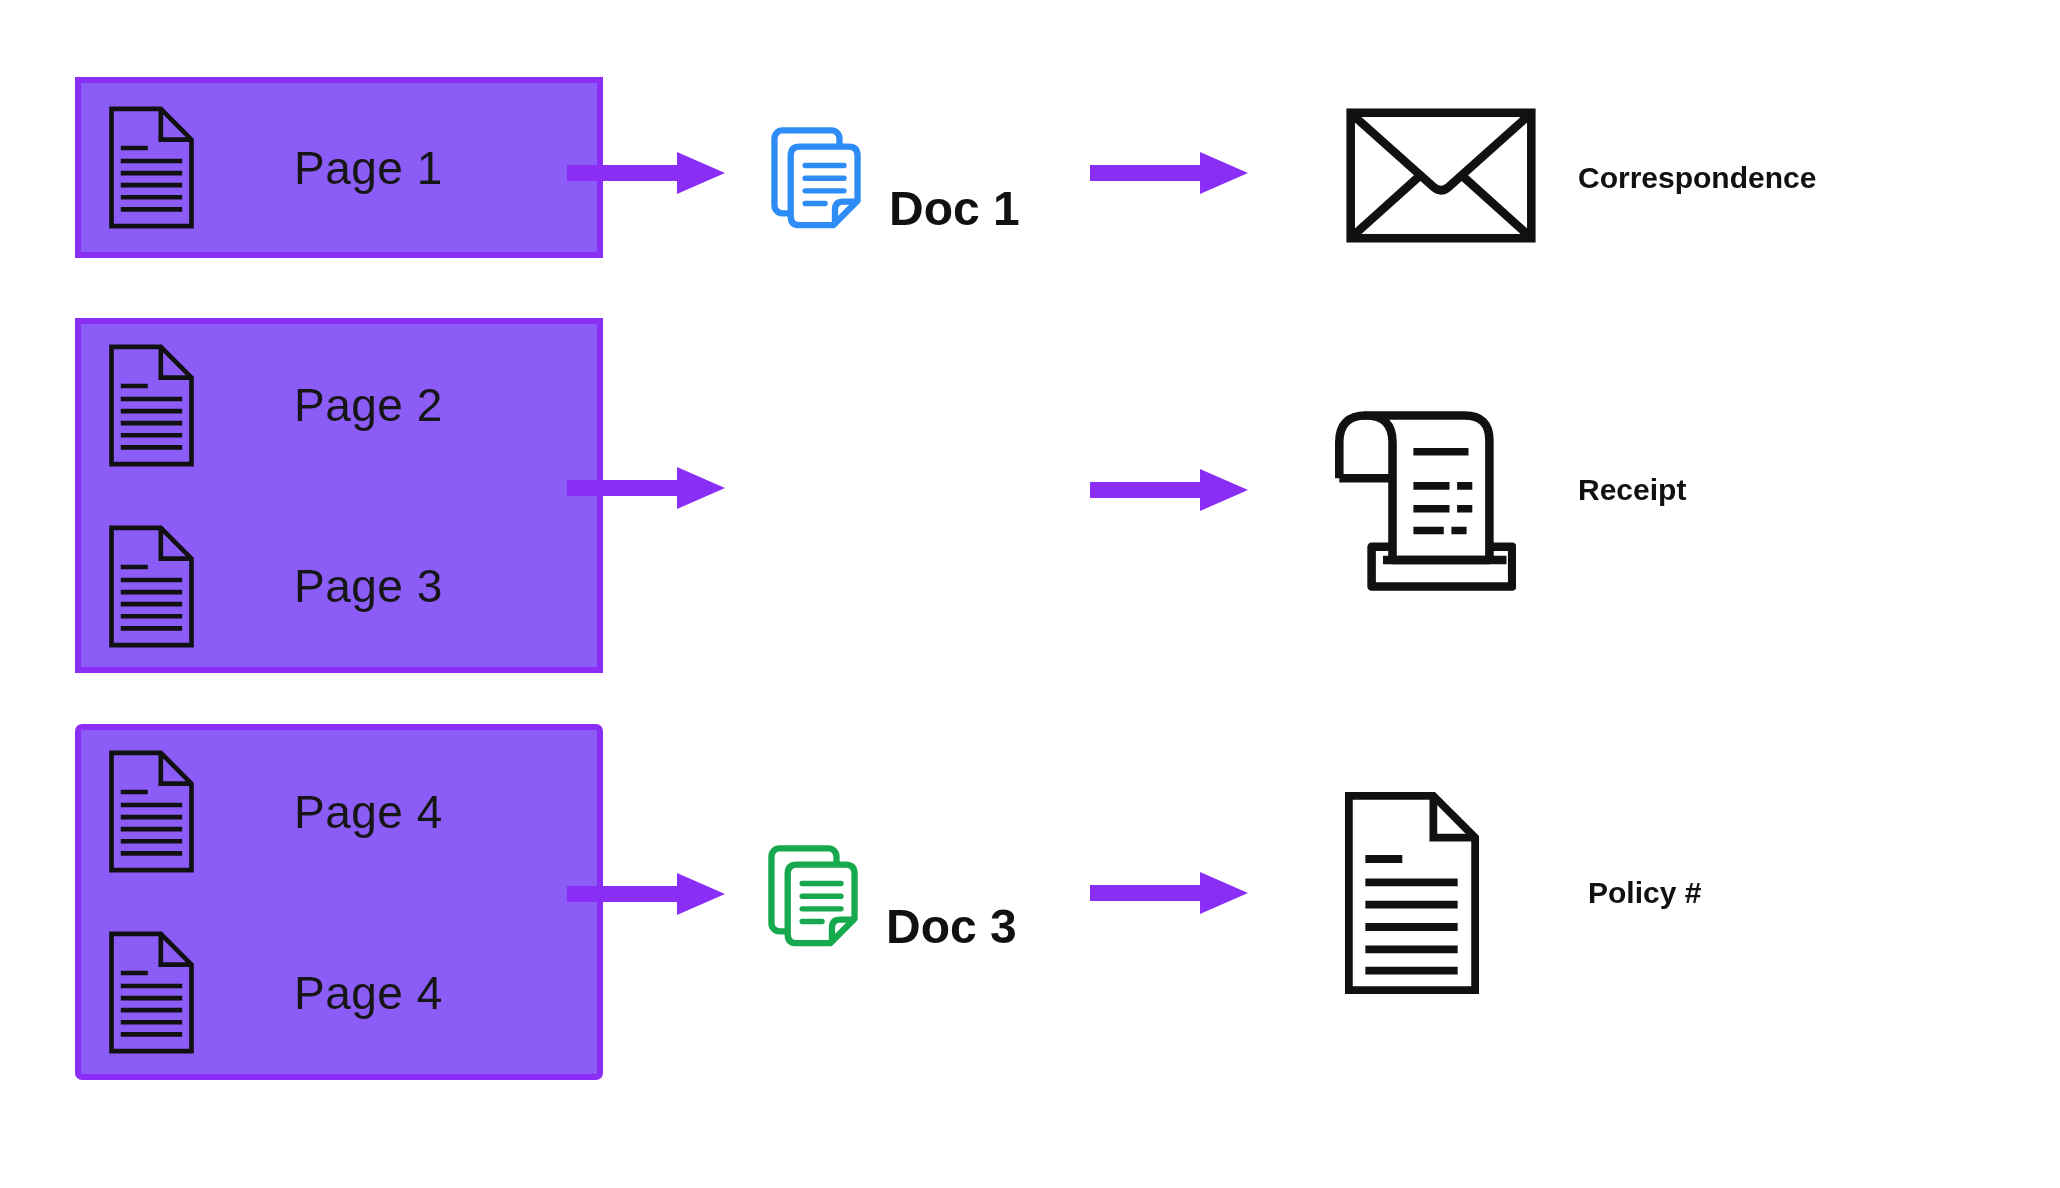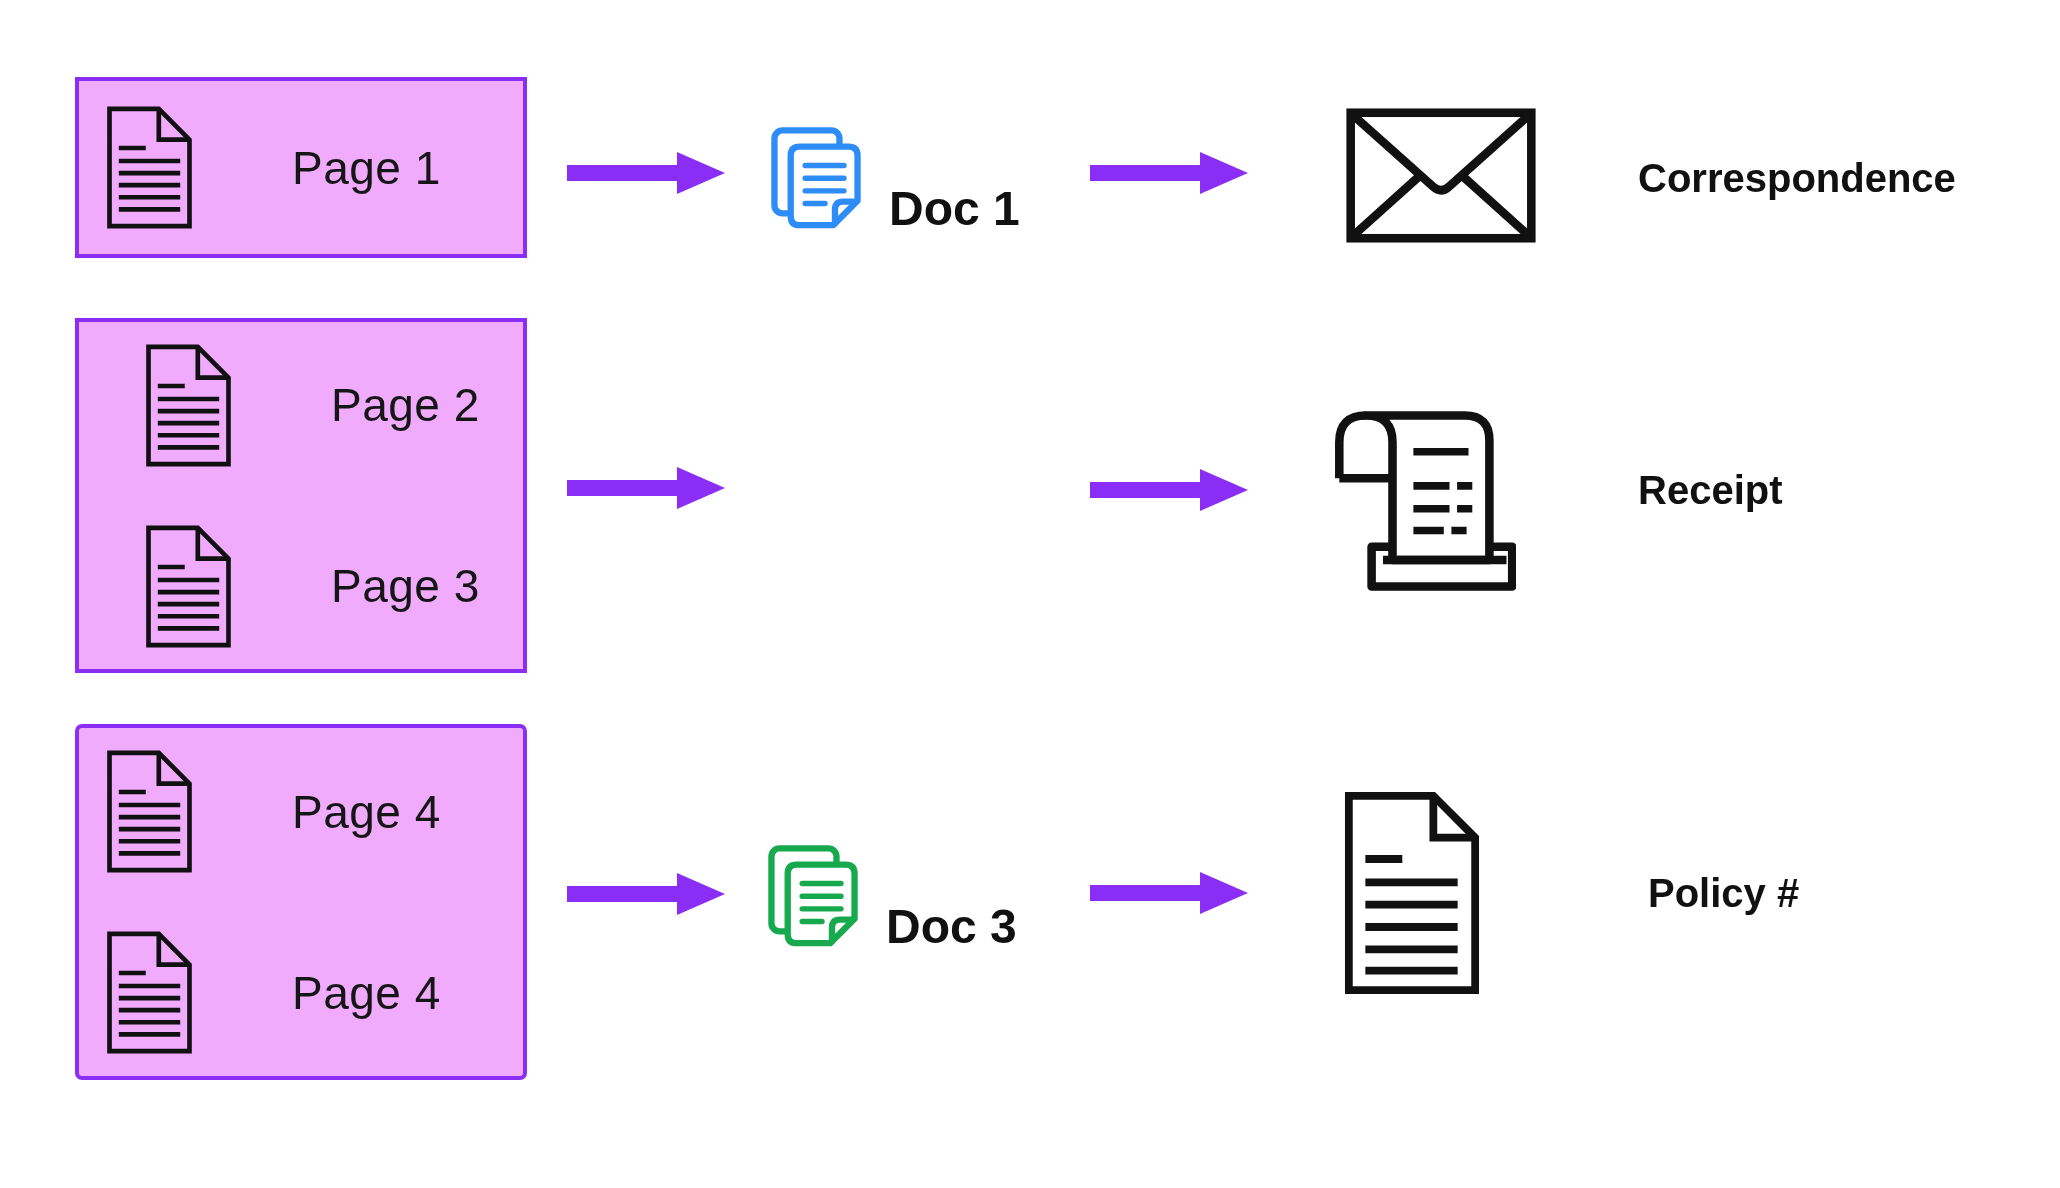--- a/index.html
+++ b/index.html
@@ -10,30 +10,30 @@
     background: #ffffff;
     font-family: "Liberation Sans", "DejaVu Sans", sans-serif;
     overflow: hidden;
   }
   svg { display: block; }
 
   
   .source-box {
     position: absolute;
     left: 75px;
-    width: 452px;
-    border: 4px solid #404040;
-    background: #f0abfc;
+    width: 528px;
+    border: 6px solid #404040;
+    background: #8b5cf6;
     box-sizing: border-box;
     display: flex;
     flex-direction: column;
     justify-content: center;
   }
   .box-r1 { top: 77px;  height: 181px; }
-  .box-r2 { top: 318px; height: 355px; gap: 56px; padding-left: 39px; }
+  .box-r2 { top: 318px; height: 355px; gap: 56px; }
   .box-r3 { top: 724px; height: 356px; gap: 56px; }
 
   .page-entry {
     display: flex;
     align-items: center;
     padding-left: 24px;
     height: 125px;
     flex: none;
   }
   .page-entry svg { width: 93px; height: 125px; flex: none; }
@@ -74,22 +74,22 @@
   }
 
   
   .cat-icon { position: absolute; color: #111111; }
   .env-icon     { left: 1345px; top: 108px; width: 192px; height: 135px; }
   .receipt-icon { left: 1326px; top: 390px; width: 190px; height: 206px; }
   .policy-icon  { left: 1340px; top: 791px; width: 144px; height: 204px; }
 
   .cat-label {
     position: absolute;
-    left: 1638px;
-    font-size: 40px;
+    left: 1578px;
+    font-size: 30px;
     font-weight: 700;
     color: #111111;
     line-height: 52px;
     white-space: nowrap;
     text-align: right;
   }
   .cat-r1 { top: 152px; }
   .cat-r2 { top: 464px; }
   .cat-r3 { top: 867px; margin-left: 10px; }
 

